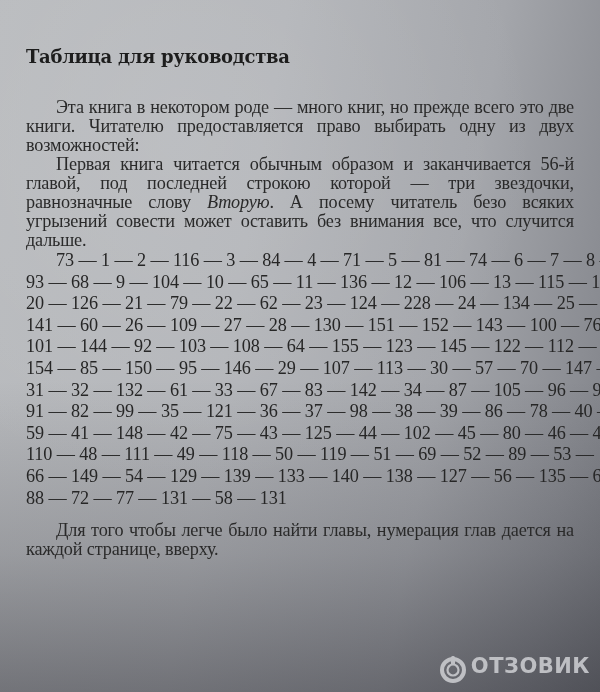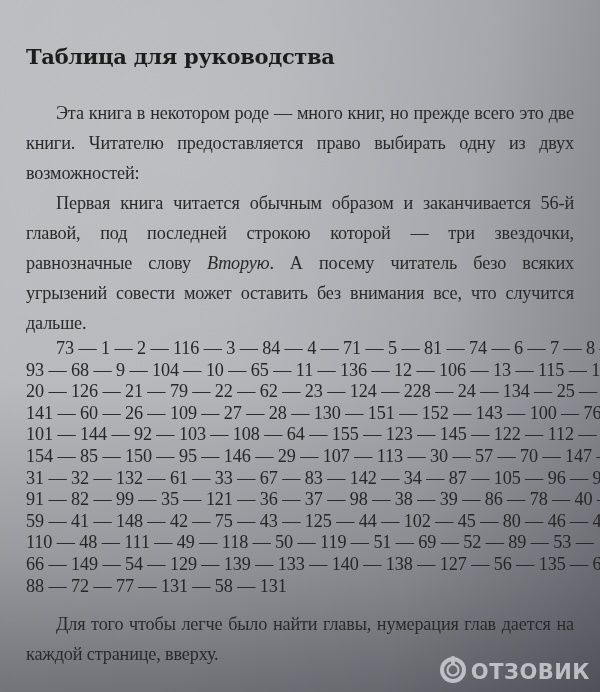--- a/index.html
+++ b/index.html
@@ -25,30 +25,30 @@
     .page {
       position: absolute;
       left: 26px;
       top: 44px;
       width: 548px;
       color: #262626;
     }
     .title {
       font-family: "DejaVu Serif", "Liberation Serif", serif;
       font-weight: bold;
-      font-size: 21px;
+      font-size: 18px;
       letter-spacing: -0.3px;
       color: #1d1d1d;
       margin: 0 0 28px 0;
       line-height: 26px;
     }
     .para {
       font-family: "Liberation Serif", "DejaVu Serif", serif;
       font-size: 18.2px;
-      line-height: 30px;
+      line-height: 19px;
       text-align: justify;
       margin: 0;
       text-indent: 30px;
       color: #2a2a2a;
       letter-spacing: -0.15px;
     }
     .para em { font-style: italic; }
     .seq {
       font-family: "Liberation Serif", "DejaVu Serif", serif;
       font-size: 18.2px;
@@ -61,21 +61,21 @@
       display: block;
       white-space: nowrap;
     }
     .seq-line.first { padding-left: 30px; }
     .closing { margin-top: 12px; }
     .watermark {
       position: absolute;
       right: 10px;
       bottom: 8px;
       display: flex;
-      align-items: flex-end;
+      align-items: flex-start;
       gap: 3px;
       color: #c6c7cb;
       opacity: 0.9;
     }
     .wm-icon {
       width: 30px;
       height: 30px;
       position: relative;
     }
     .wm-text {

